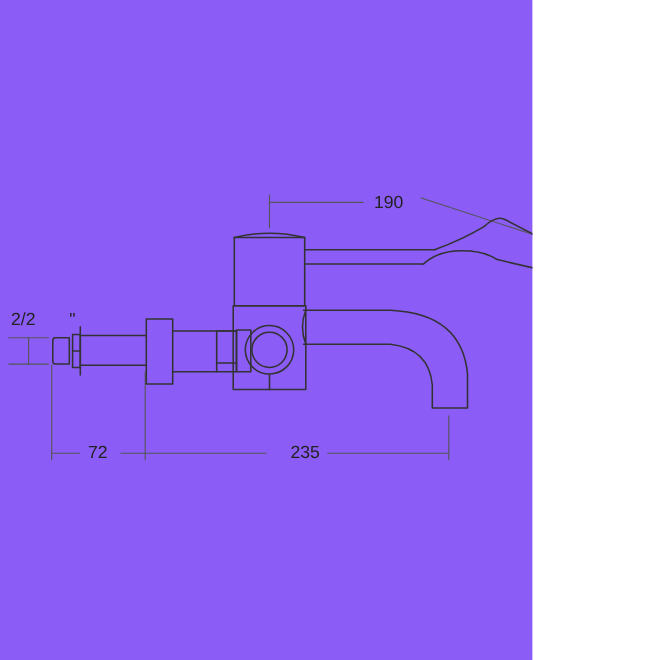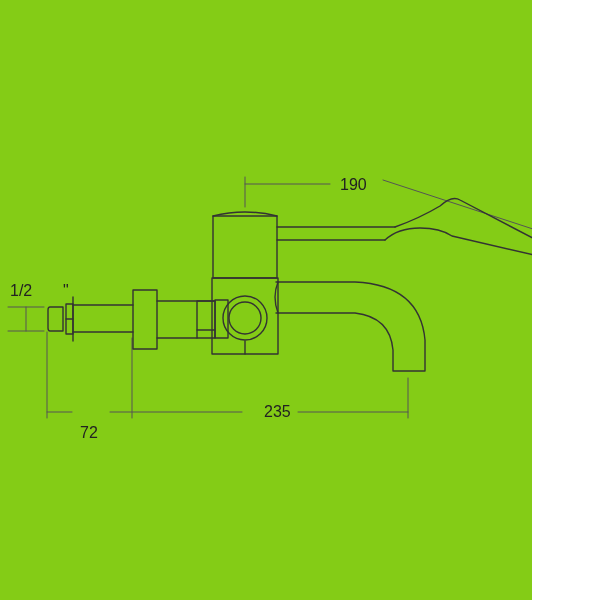--- a/index.html
+++ b/index.html
@@ -1,16 +1,16 @@
 <!DOCTYPE html>
 <html><head>
   <meta charset="utf-8">
   <style>
     html, body { margin: 0; padding: 0; background: #ffffff; }
-    #canvas { position: relative; width: 532px; height: 600px; background: #84cc16; overflow: hidden; }
+    #canvas { position: relative; width: 484px; height: 600px; background: #8b5cf6; overflow: hidden; }
     svg { position: absolute; left: 0; top: 0; }
     .lbl { position: absolute; font-family: "Liberation Sans", sans-serif; font-size: 16px; color: #222; line-height: 1; white-space: nowrap; }
   </style>
 </head>
 <body>
 
 <div id="canvas">
   <svg width="600" height="600" viewBox="0 0 600 600" fill="none" stroke-linecap="round" stroke-linejoin="round">
 
     <g stroke="#555" stroke-width="1">
@@ -63,17 +63,17 @@
 
       <path d="M395 227 Q420 218 440 206 Q452 195 460 200 L590 268"></path>
       <path d="M385 240 Q398 228 420 228 Q440 228 452 236 L590 268"></path>
 
       <path d="M276 282 L355 282 Q420 285 425 340 L425 371 L393 371 L393 350 Q390 317 355 313 L276 313"></path>
       <path d="M278 282 Q272 297 278 313"></path>
     </g>
   </svg>
 
   <span class="lbl" style="left:340px;top:177px;">190</span>
-  <span class="lbl" style="left:80px;top:425px;">72</span>
+  <span class="lbl" style="left:80px;top:404px;">72</span>
   <span class="lbl" style="left:252px;top:404px;margin-left:12px;">235</span>
-  <span class="lbl" style="left:10px;top:283px;">1/2</span>
+  <span class="lbl" style="left:10px;top:283px;">2/2</span>
   <span class="lbl" style="left:63px;top:283px;">"</span>
 </div>
 
 </body></html>

